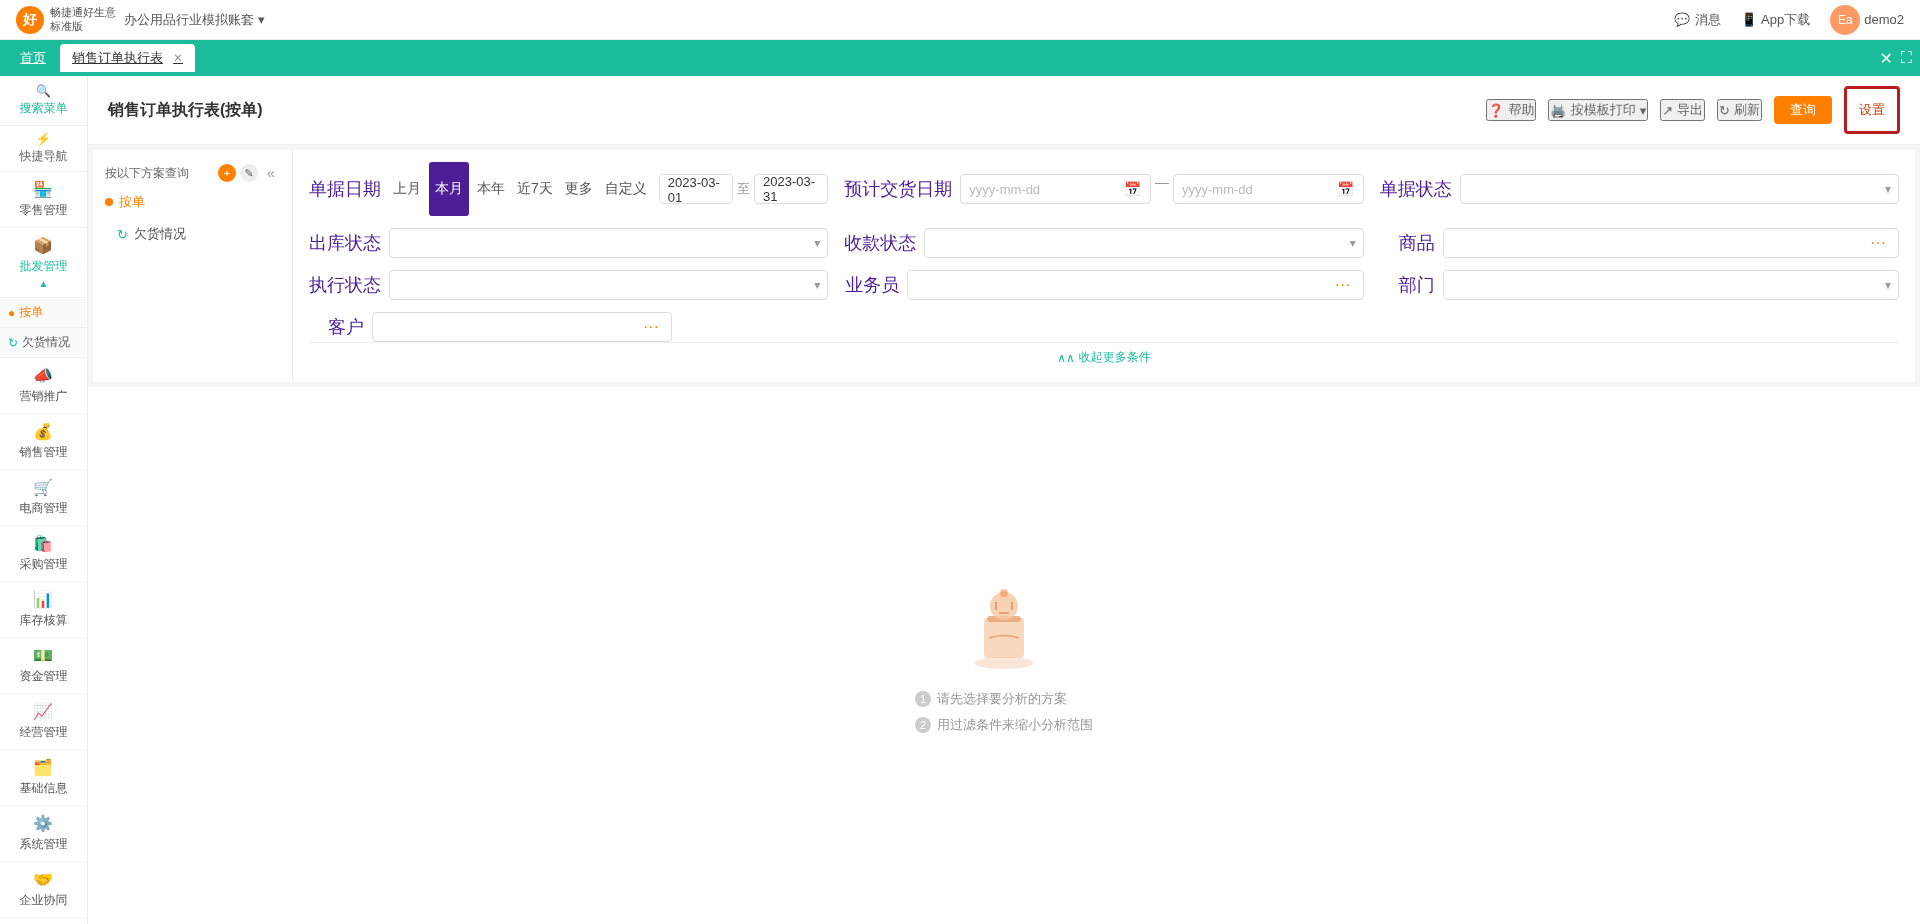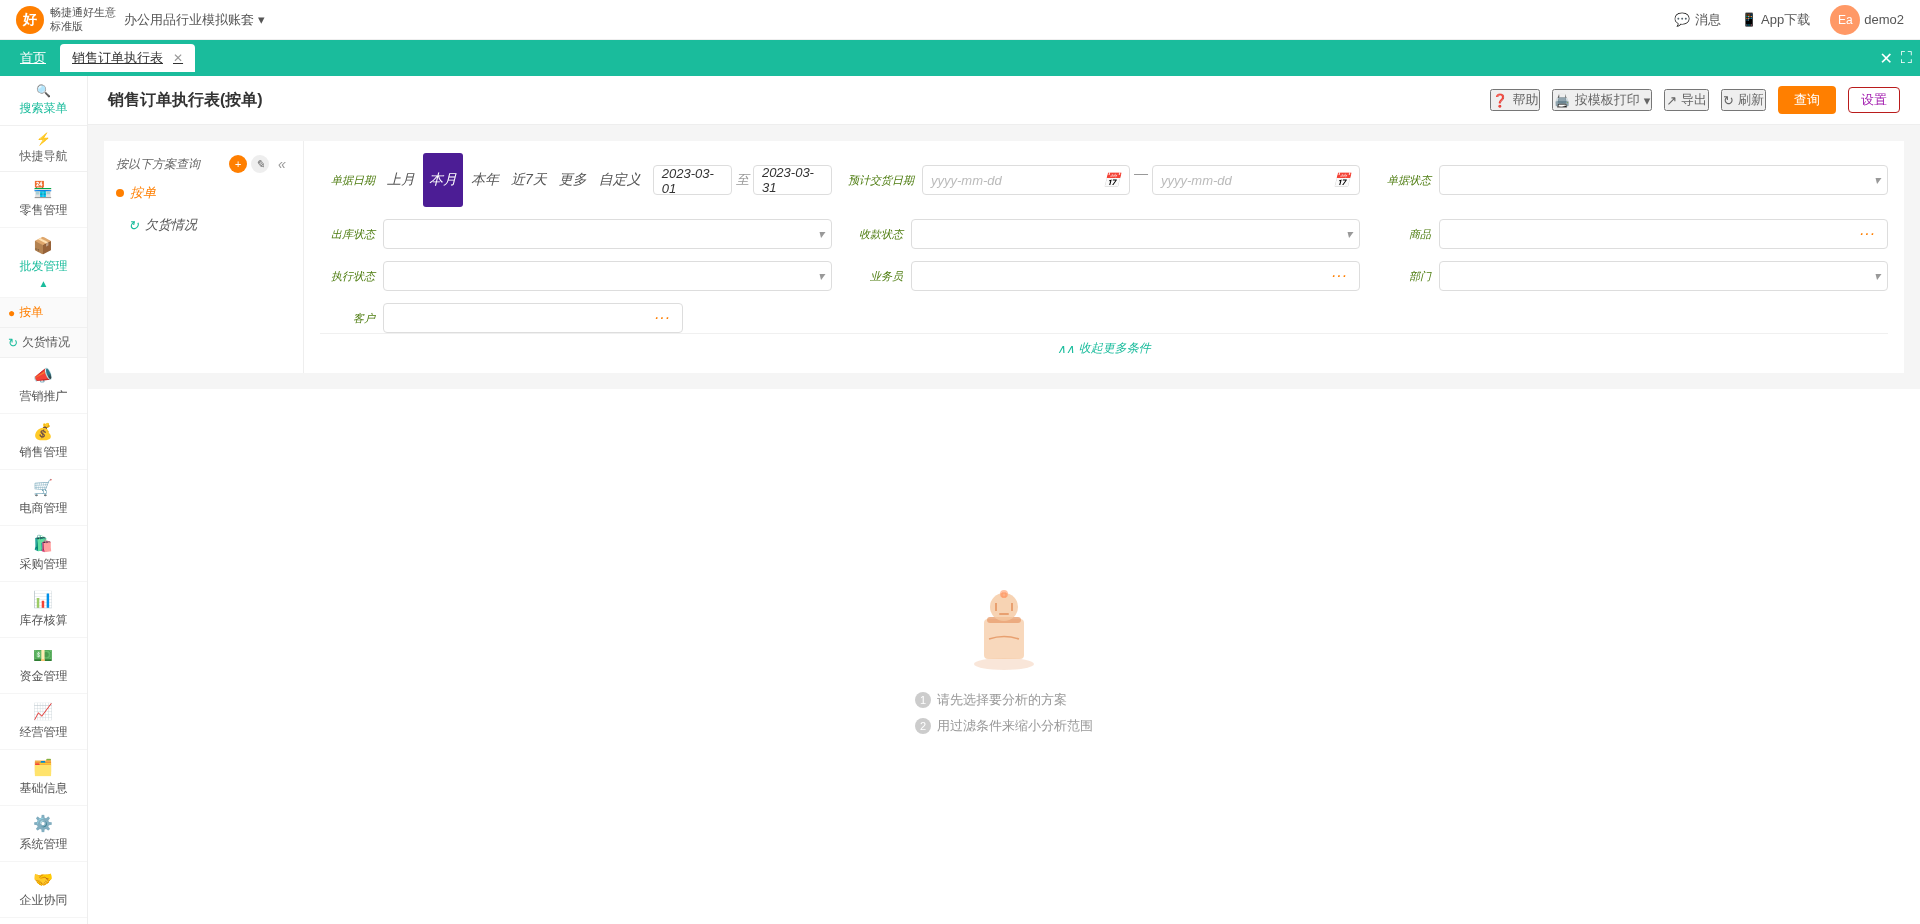--- a/index.html
+++ b/index.html
@@ -229,32 +229,31 @@
     }
     .page-action-btn.primary {
       background: #ff7f00;
       color: white;
       padding: 5px 16px;
       border-radius: 4px;
       border: none;
     }
     .page-action-btn.secondary {
       background: #fff;
-      color: #a21caf;
-      padding: 3px 12px;
+      color: #c2410c;
+      padding: 12px 12px;
       border-radius: 4px;
-      border: 1px solid #b91c1c;
+      border: 3px solid #b91c1c;
     }
 
     
     .filter-section {
       display: flex;
       background: #fff;
-      margin: 16px;
-      font-style: italic;
+      margin: 5px;
     }
     .filter-left-panel {
       width: 200px;
       flex-shrink: 0;
       border-right: 1px solid #eee;
       padding: 10px 0;
     }
     .filter-panel-title {
       font-size: 12px;
       color: #666;
@@ -328,22 +327,22 @@
       flex-wrap: wrap;
     }
     .filter-field {
       display: flex;
       align-items: center;
       gap: 8px;
       flex: 1;
       min-width: 300px;
     }
     .filter-field-label {
-      font-size: 11px;
-      color: #4d7c0f;
+      font-size: 18px;
+      color: #4c1d95;
       white-space: nowrap;
       min-width: 55px;
       text-align: right;
     }
     .filter-input {
       flex: 1;
       height: 30px;
       border: 1px solid #ddd;
       border-radius: 4px;
       padding: 0 8px;

